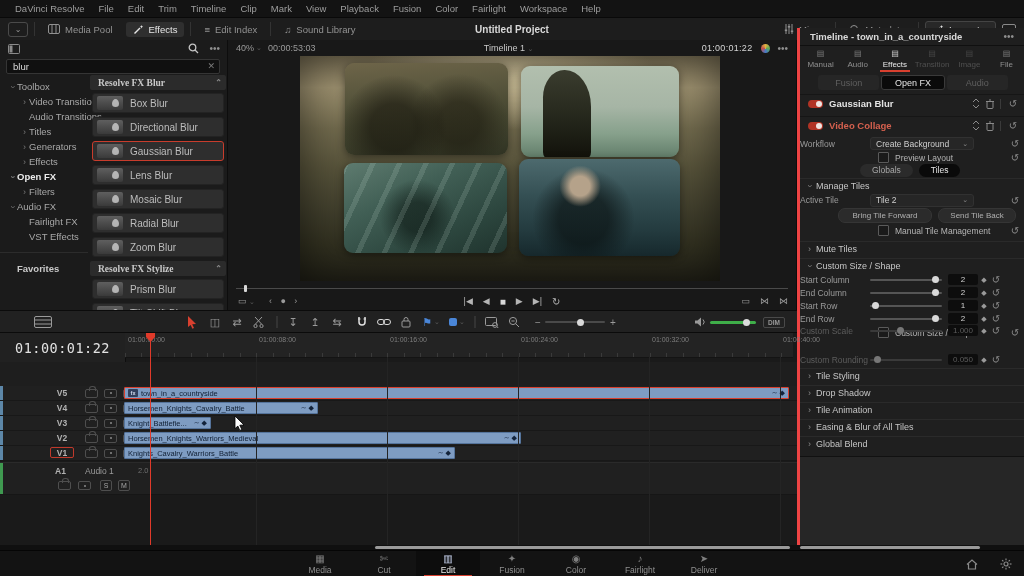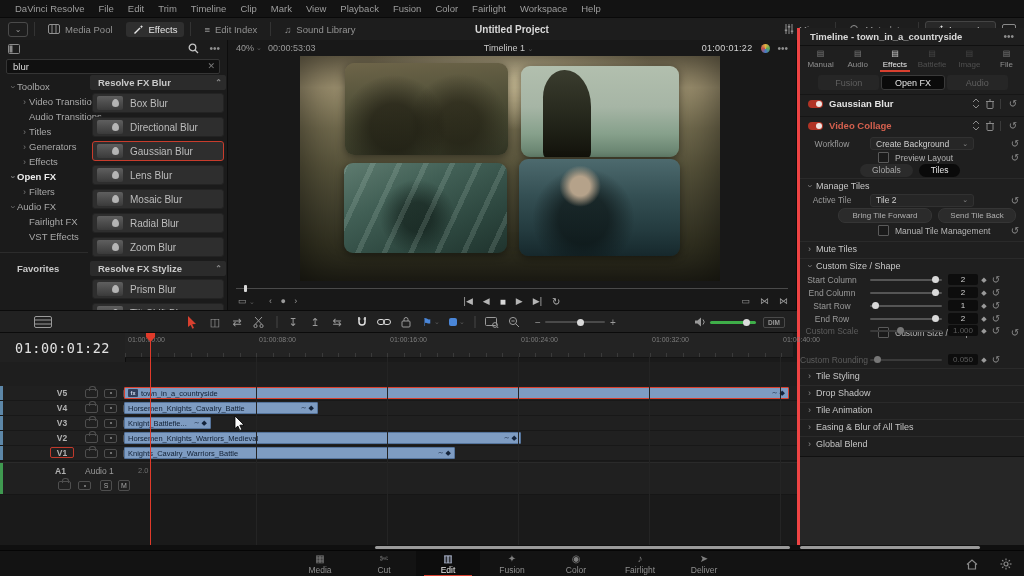--- a/index.html
+++ b/index.html
@@ -37,21 +37,21 @@
              font-family:"Liberation Sans",sans-serif;}
   #lp-search-x{position:absolute;right:12px;top:21px;color:#7a7a7a;font-size:9px;}
   #tree{position:absolute;left:0;top:39px;width:88px;bottom:0;}
   .tree-row{display:flex;align-items:center;height:15px;color:#a8a8a8;font-size:9.5px;white-space:nowrap;}
   .tree-row .arr{width:9px;color:#7a7a7a;font-size:9px;text-align:center;flex:none;}
   .tree-row .arr.open{transform:rotate(90deg);}
   .tree-row.active{color:#ececec;font-weight:bold;}
   .tree-row.section{border-top:1px solid #2c2c2c;margin-top:8px;padding-top:6px;font-weight:bold;color:#c9c9c9;height:18px;}
   #fxlist{position:absolute;left:88px;top:33px;width:140px;bottom:0;overflow:hidden;}
   .fx-header{height:15px;background:#2b2b2b;color:#c9c9c9;font-size:9.5px;font-weight:bold;
-             display:flex;align-items:center;padding:0 4px 0 8px;margin:2px 2px 3px 2px;border-radius:2px;justify-content:space-between;}
+             display:flex;align-items:center;padding:0 4px 0 8px;margin:2px 2px 3px 2px;border-radius:2px;justify-content:space-between;font-family:Liberation Serif, serif;}
   .fx-header .caret{color:#8a8a8a;font-size:8px;}
   .fx-item{height:18px;margin:0 4px 4px 4px;background:#2e2e2e;border:1px solid #232323;border-radius:3px;
            display:flex;align-items:center;gap:7px;padding:0 4px;}
   .fx-item.sel{border:1px solid #c83c2c;}
   .fx-thumb{width:26px;height:14px;border-radius:2px;background:linear-gradient(180deg,#5f5f5f,#3a3a3a);
             flex:none;position:relative;}
   .fx-thumb::after{content:"";position:absolute;right:4px;top:3px;width:7px;height:8px;
             background:#cfcfcf;border-radius:50% 50% 50% 50%/60% 60% 40% 40%;opacity:.8;}
   .fx-name{color:#bdbdbd;font-size:10px;white-space:nowrap;}
 
@@ -107,21 +107,21 @@
   .stab{flex:1;display:flex;align-items:center;justify-content:center;font-size:9px;color:#5f5f5f;background:#262626;border-radius:3px;}
   .stab.active{background:#0a0a0a;color:#e4e4e4;border:1px solid #3a3a3a;}
   .irow{position:absolute;left:0;width:227px;display:flex;align-items:center;box-sizing:border-box;}
   .fxrow{height:18px;border-top:1px solid #161616;padding:0 8px;gap:6px;}
   .toggle{width:15px;height:8px;border-radius:4px;background:#b13325;position:relative;flex:none;}
   .toggle::after{content:"";position:absolute;right:1px;top:1px;width:6px;height:6px;border-radius:50%;background:#efe5e2;}
   .fxname{font-weight:bold;color:#e3e3e3;font-size:9.5px;flex:1;}
   .fxname.hl{color:#d4604e;}
   .fxicons{display:flex;align-items:center;gap:6px;color:#8a8a8a;}
   .reset{color:#8a8a8a;font-size:10px;width:12px;text-align:center;}
-  .ilabel{width:70px;text-align:center;color:#9a9a9a;font-size:8.5px;padding-right:6px;box-sizing:border-box;flex:none;white-space:nowrap;}
+  .ilabel{width:70px;text-align:left;color:#9a9a9a;font-size:8.5px;padding-right:6px;box-sizing:border-box;flex:none;white-space:nowrap;}
   .dd{width:104px;height:13px;background:#262626;border:1px solid #313131;border-radius:3px;color:#cfcfcf;
       font-size:8.5px;display:flex;align-items:center;padding:0 5px;box-sizing:border-box;justify-content:space-between;}
   .dd .c{color:#8a8a8a;font-size:7px;}
   .chk{width:9px;height:9px;border:1px solid #5a5a5a;background:#1a1a1a;border-radius:1px;flex:none;
        display:flex;align-items:center;justify-content:center;color:#fff;font-size:8px;line-height:8px;}
   .clabel{color:#b5b5b5;font-size:8.5px;margin-left:6px;}
   .pill{height:13px;border-radius:7px;background:#2b2b2b;color:#a9a9a9;font-size:8.5px;display:flex;
         align-items:center;justify-content:center;padding:0 12px;}
   .pill.on{background:#0a0a0a;color:#e8e8e8;}
   .shead{color:#c6c6c6;font-size:9px;padding-left:8px;gap:5px;border-top:1px solid #2a2a2a;}
@@ -459,21 +459,21 @@
         <div class="itab">
           <span class="ic">▤</span>
           <span>Audio</span>
         </div>
         <div class="itab active">
           <span class="ic">▤</span>
           <span>Effects</span>
         </div>
         <div class="itab disabled">
           <span class="ic">▤</span>
-          <span>Battlefie</span>
+          <span>Transition</span>
         </div>
         <div class="itab disabled">
           <span class="ic">▤</span>
           <span>Image</span>
         </div>
         <div class="itab">
           <span class="ic">▤</span>
           <span>File</span>
         </div>
       </div>

